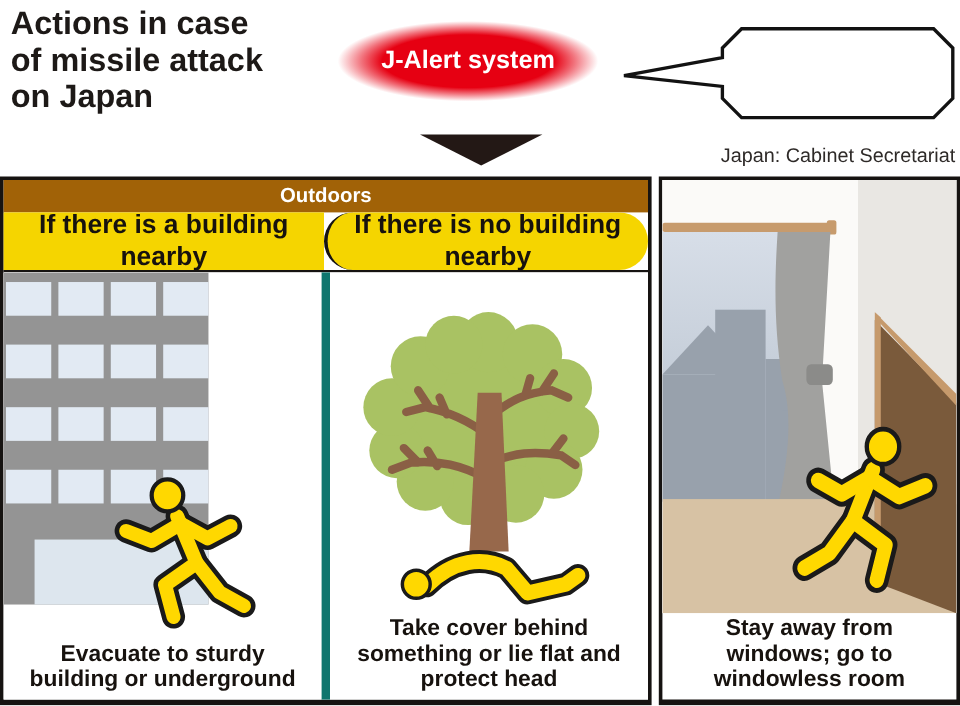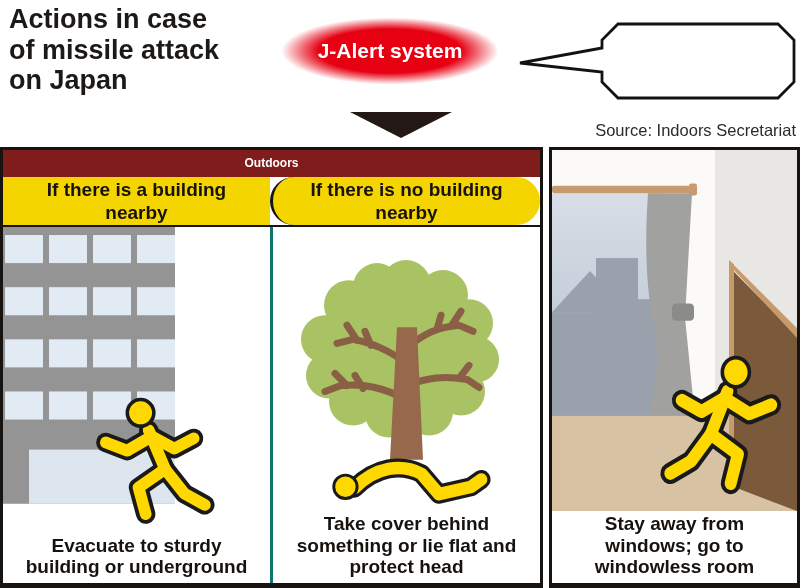--- a/index.html
+++ b/index.html
@@ -25,32 +25,32 @@
   .speech-text { position:absolute; left:600px; top:28px; width:190px; text-align:center;
                  font-weight:bold; font-size:21px; line-height:1.18; color:#17120e; }
 
   .source { position:absolute; right:4px; top:121px; font-size:16.5px; color:#2e2a28; }
 
   .section { position:absolute; top:147px; height:441px; border:3px solid #161311;
              border-bottom-width:5px; background:#fff; display:flex; flex-direction:column; }
   .section-outdoors { left:0; width:543px; }
   .section-indoors { left:549px; width:251px; }
 
-  .bar { height:27px; background:#7f1d1d; color:#fff; font-weight:bold; font-size:12px;
+  .bar { height:27px; background:#a16207; color:#fff; font-weight:bold; font-size:17px;
          text-align:center; line-height:26px; flex:0 0 auto; }
 
   .subrow { display:flex; height:50px; border-bottom:2px solid #161311; flex:0 0 auto; }
-  .sub { flex:1; background:#f5d500; color:#17120e; font-weight:bold; font-size:19px;
+  .sub { flex:1; background:#f5d500; color:#17120e; font-weight:bold; font-size:22px;
          line-height:1.22; display:flex; align-items:center; justify-content:center;
          text-align:center; }
   .sub + .sub { border-left:3px solid #161311;border-radius:24px; }
 
   .panelrow { flex:1; display:flex; min-height:0; }
   .panel { flex:1; position:relative; background:#fff; }
-  .panel + .panel { border-left:3px solid #0f766e; }
+  .panel + .panel { border-left:7px solid #0f766e; }
 
   .scene { flex:1; position:relative; background:#fbfaf8; }
 
   svg.fill { position:absolute; inset:0; width:100%; height:100%; display:block; }
 
   .caption { position:absolute; left:0; right:0; bottom:5px; text-align:center;
              font-weight:bold; font-size:19px; line-height:1.14; color:#17120e; }
 </style>
 </head>
 <body>
@@ -93,21 +93,21 @@
   <div class="alert">
     <span class="alert-label">J-Alert system</span>
   </div>
 
   <div class="arrow-down"></div>
 
   <svg class="speech-svg" viewBox="0 0 285 95">
     <polygon points="103,9 263,9 279,25 279,67 263,83 103,83 87,67 87,57 5,48 87,33 87,25" fill="#ffffff" stroke="#121212" stroke-width="2.8" stroke-linejoin="miter"></polygon>
   </svg>
 
-  <div class="source">Source: Indoors Secretariat</div>
+  <div class="source">Japan: Cabinet Secretariat</div>
 
   <div class="section section-outdoors">
     <div class="bar">Outdoors</div>
     <div class="subrow">
       <div class="sub preline">If there is a building
 nearby</div>
       <div class="sub preline">If there is no building
 nearby</div>
     </div>
     <div class="panelrow">

